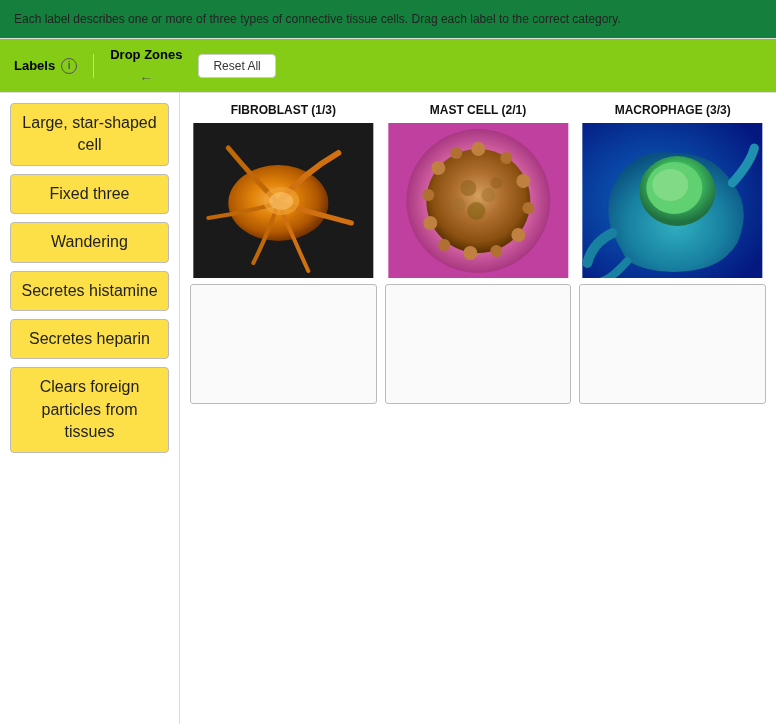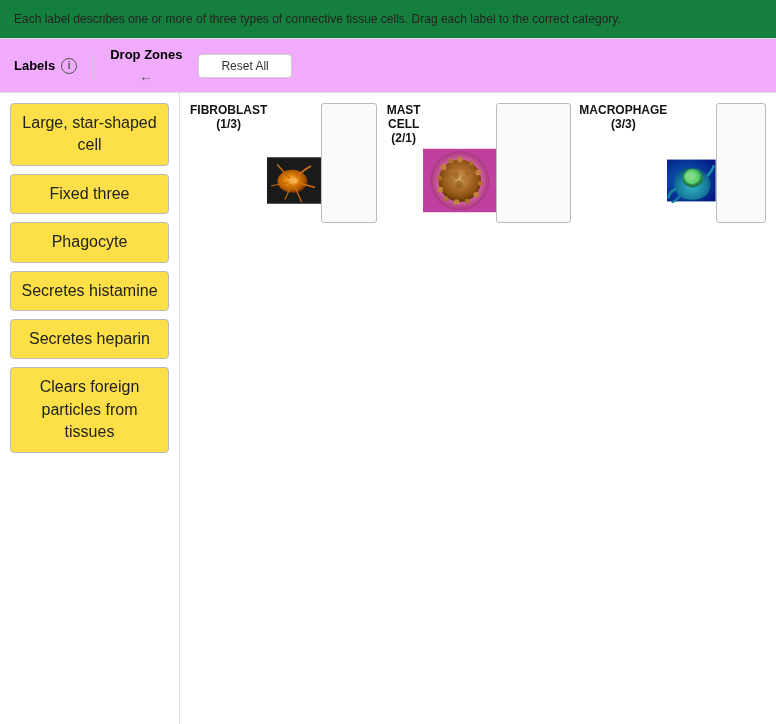--- a/index.html
+++ b/index.html
@@ -24,21 +24,21 @@
       height: calc(724px - 48px - 44px);
       background: white;
     }
     
     .toolbar {
       display: flex;
       align-items: center;
       padding: 8px 14px;
       border-bottom: 1px solid #ddd;
       gap: 16px;
-      background: #f0abfc;
+      background: #84cc16;
     }
     .toolbar-section {
       display: flex;
       align-items: center;
       gap: 6px;
       font-weight: bold;
       font-size: 13px;
     }
     .toolbar-section .info-icon {
       display: inline-flex;
@@ -66,21 +66,21 @@
       font-size: 13px;
       flex-direction: column;
     }
     .arrow-icon {
       font-size: 14px;
       color: #555;
     }
     .reset-btn {
       border: 1px solid #ccc;
       background: white;
-      padding: 4px 22px;
+      padding: 4px 14px;
       border-radius: 4px;
       cursor: pointer;
       font-size: 12px;
       color: #333;
     }
     
     .labels-panel {
       width: 180px;
       border-right: 1px solid #ddd;
       padding: 10px;
@@ -108,21 +108,21 @@
       background: white;
       overflow-y: auto;
     }
     .dropzones-grid {
       display: grid;
       grid-template-columns: 1fr 1fr 1fr;
       gap: 8px;
     }
     .dropzone-col {
       display: flex;
-      flex-direction: row;
+      flex-direction: column;
       gap: 0;
     }
     .dropzone-col-header {
       font-weight: bold;
       font-size: 12px;
       text-align: center;
       margin-bottom: 6px;
       color: #111;
     }
     .drop-area {
@@ -163,21 +163,21 @@
 <div class="main-layout">
 
   <div class="labels-panel">
     <div class="label-card">
       <span>Large, star-shaped cell</span>
     </div>
     <div class="label-card">
       <span>Fixed three</span>
     </div>
     <div class="label-card">
-      <span>Phagocyte</span>
+      <span>Wandering</span>
     </div>
     <div class="label-card">
       <span>Secretes histamine</span>
     </div>
     <div class="label-card">
       <span>Secretes heparin</span>
     </div>
     <div class="label-card">
       <span>Clears foreign particles from tissues</span>
     </div>

